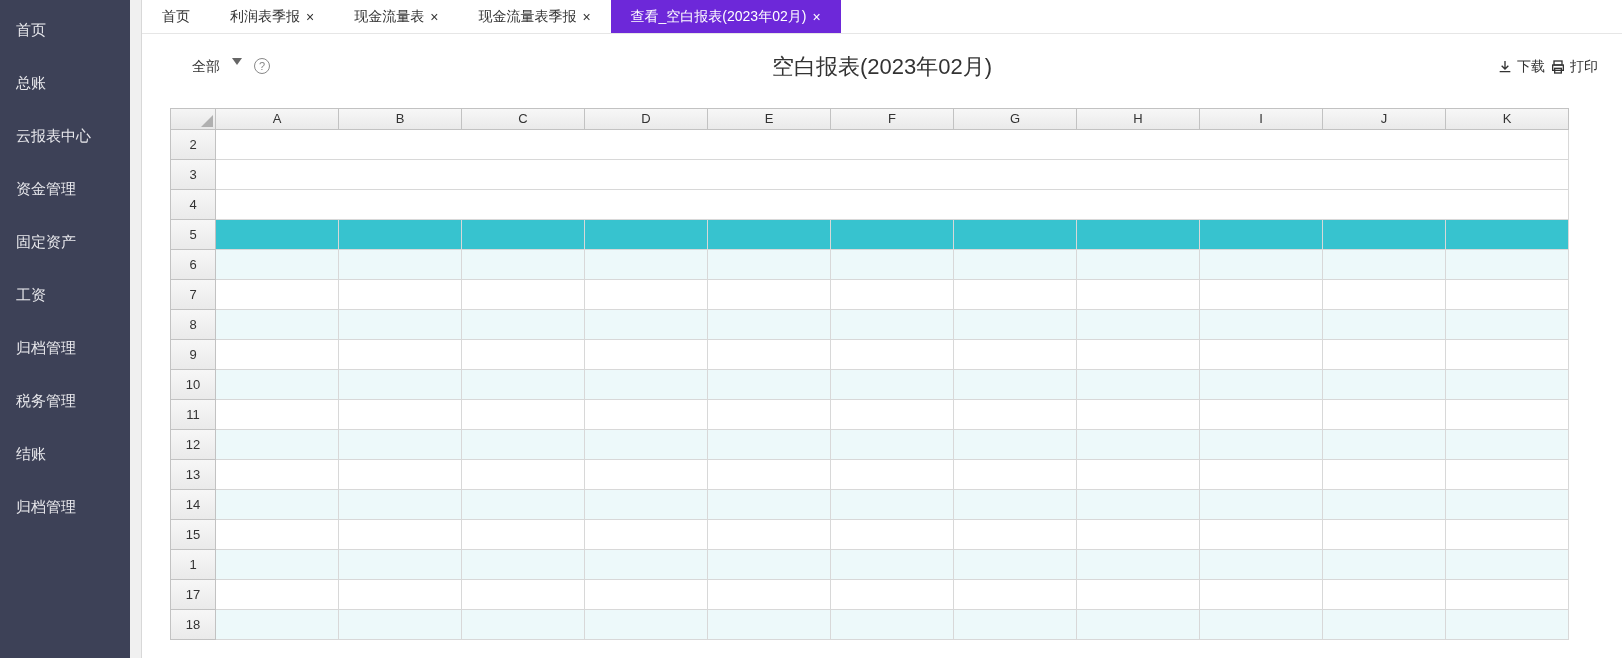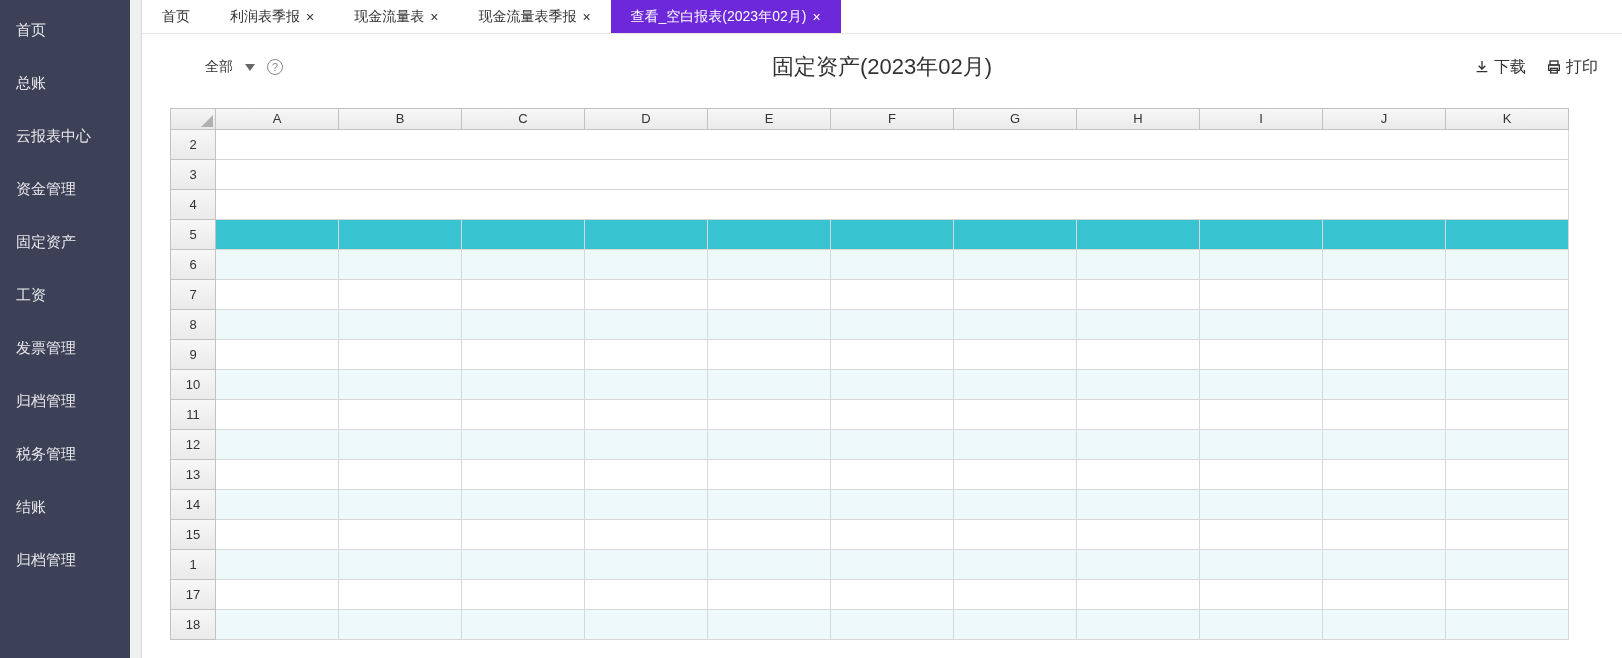--- a/index.html
+++ b/index.html
@@ -86,25 +86,25 @@
     
     .toolbar {
       height: 66px;
       display: flex;
       align-items: center;
       position: relative;
       padding: 0 24px;
     }
     .filter-group {
       display: flex;
-      align-items: center;
+      align-items: flex-start;
       gap: 12px;
       color: #333;
       font-size: 14px;
-      margin-left: 39px;
+      margin-left: 26px;
     }
     .chevron-down {
       width: 0;
       height: 0;
       border-left: 5px solid transparent;
       border-right: 5px solid transparent;
       border-top: 7px solid #666;
     }
     .help-icon {
       width: 16px;
@@ -121,23 +121,23 @@
       position: absolute;
       left: 50%;
       transform: translateX(-50%);
       font-size: 22px;
       color: #333;
       font-weight: 400;
     }
     .toolbar-actions {
       margin-left: auto;
       display: flex;
-      gap: 20px;
+      gap: 5px;
       color: #333;
-      font-size: 16px;
+      font-size: 14px;
     }
     .action-btn {
       display: flex;
       align-items: center;
       gap: 4px;
       cursor: pointer;
     }
     .icon-svg {
       width: 16px;
       height: 16px;
@@ -240,23 +240,20 @@
   <div class="sidebar-item">
       <span>资金管理</span>
     </div>
   <div class="sidebar-item">
       <span>固定资产</span>
     </div>
   <div class="sidebar-item">
       <span>工资</span>
     </div>
   <div class="sidebar-item">
-      <span>发票管理</span>
-    </div>
-  <div class="sidebar-item">
       <span>归档管理</span>
     </div>
   <div class="sidebar-item">
       <span>税务管理</span>
     </div>
   <div class="sidebar-item">
       <span>结账</span>
     </div>
   <div class="sidebar-item">
       <span>归档管理</span>
@@ -288,21 +285,21 @@
       <span class="tab-close">×</span>
     </div>
   </div>
 
   <div class="toolbar">
     <div class="filter-group">
       <span>全部</span>
       <span class="chevron-down"></span>
       <span class="help-icon">?</span>
     </div>
-    <div class="page-title">固定资产(2023年02月)</div>
+    <div class="page-title">空白报表(2023年02月)</div>
     <div class="toolbar-actions">
       <div class="action-btn">
         <svg class="icon-svg" viewBox="0 0 24 24" fill="none" stroke="#333" stroke-width="2">
             <path d="M12 3v12m-5-5l5 5 5-5M4 19h16"></path>
           </svg>
         <span>下载</span>
       </div>
       <div class="action-btn">
         <svg class="icon-svg" viewBox="0 0 24 24" fill="none" stroke="#333" stroke-width="2">
             <rect x="6" y="3" width="12" height="6"></rect>

